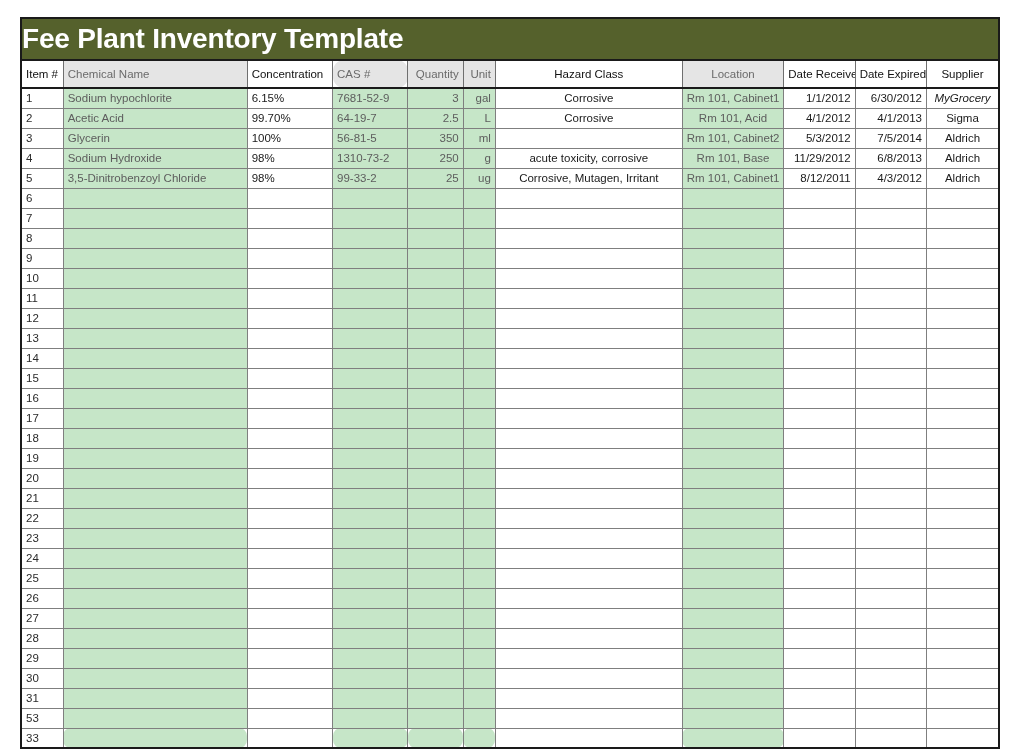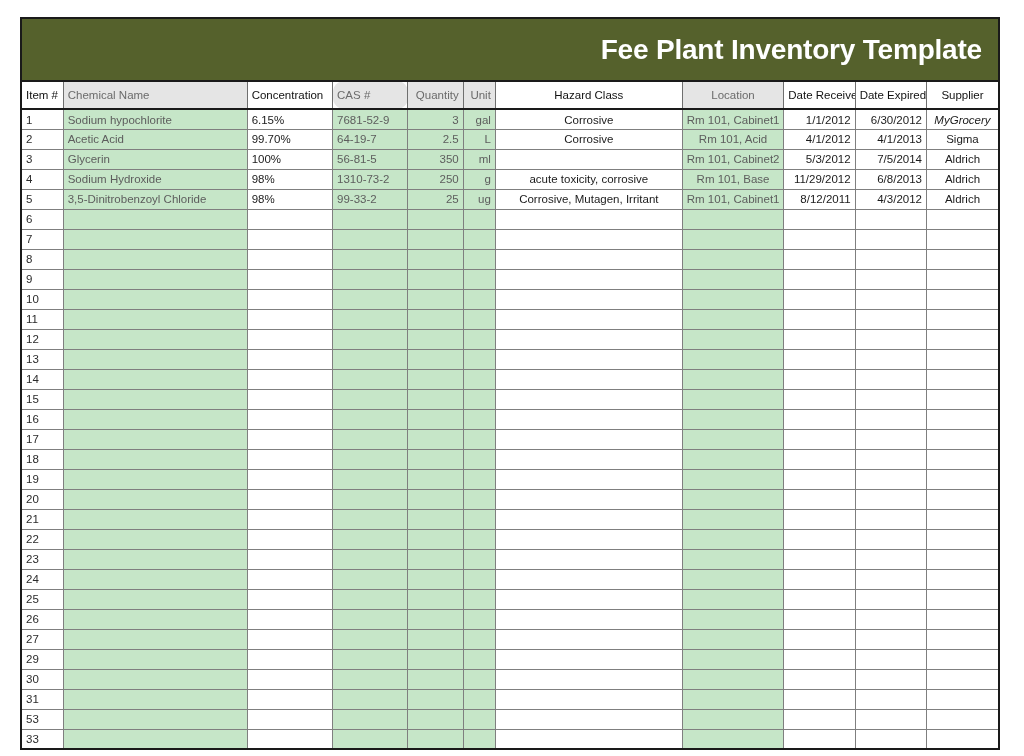--- a/index.html
+++ b/index.html
@@ -31,23 +31,23 @@
     overflow: hidden;
     white-space: nowrap;
   }
 
   
   tr.title-row td {
     background: #55612c;
     height: 42px;
     border: 1px solid #55612c;
     border-bottom: 2px solid #1a1a1a;
-    text-align: right;
+    text-align: left;
     vertical-align: middle;
-    padding: 16px;
+    padding: 0;
   }
   .title-text {
     color: #ffffff;
     font-size: 28px;
     font-weight: bold;
     letter-spacing: -0.2px;
     font-family: "Liberation Sans", sans-serif;
   }
 
   
@@ -88,21 +88,21 @@
   col.c-cas    { width: 75px; }
   col.c-qty    { width: 55px; }
   col.c-unit   { width: 32px; }
   col.c-haz    { width: 186px; }
   col.c-loc    { width: 101px; }
   col.c-recv   { width: 71px; }
   col.c-exp    { width: 71px; }
   col.c-sup    { width: 72px; }
 
   td.item-cell  { background:#ffffff; color:#2b2b2b; text-align:left; }
-  td.last-row   { border-bottom: 2px solid #1a1a1a; }
+  td.last-row   { border-bottom: 2px solid #1a1a1a; border-radius: 8px; }
 </style>
 </head>
 <body>
 
 <div id="sheet">
   <table class="grid">
     <colgroup>
       <col class="c-item">
         <col class="c-name">
         <col class="c-conc">
@@ -481,20 +481,33 @@
           <td class="fill-green a-left v-mid"></td>
           <td class="fill-green a-right v-mid"></td>
           <td class="fill-green a-right v-mid"></td>
           <td class="fill-white a-center v-mid"></td>
           <td class="fill-green a-center v-mid"></td>
           <td class="fill-white a-right v-mid"></td>
           <td class="fill-white a-right v-mid"></td>
           <td class="fill-white a-center v-mid"></td>
         </tr>
         <tr>
+          <td class="item-cell a-left v-mid">28</td>
+          <td class="fill-green a-left v-mid"></td>
+          <td class="fill-white a-left v-mid"></td>
+          <td class="fill-green a-left v-mid"></td>
+          <td class="fill-green a-right v-mid"></td>
+          <td class="fill-green a-right v-mid"></td>
+          <td class="fill-white a-center v-mid"></td>
+          <td class="fill-green a-center v-mid"></td>
+          <td class="fill-white a-right v-mid"></td>
+          <td class="fill-white a-right v-mid"></td>
+          <td class="fill-white a-center v-mid"></td>
+        </tr>
+        <tr>
           <td class="item-cell a-left v-mid">29</td>
           <td class="fill-green a-left v-mid"></td>
           <td class="fill-white a-left v-mid"></td>
           <td class="fill-green a-left v-mid"></td>
           <td class="fill-green a-right v-mid"></td>
           <td class="fill-green a-right v-mid"></td>
           <td class="fill-white a-center v-mid"></td>
           <td class="fill-green a-center v-mid"></td>
           <td class="fill-white a-right v-mid"></td>
           <td class="fill-white a-right v-mid"></td>

